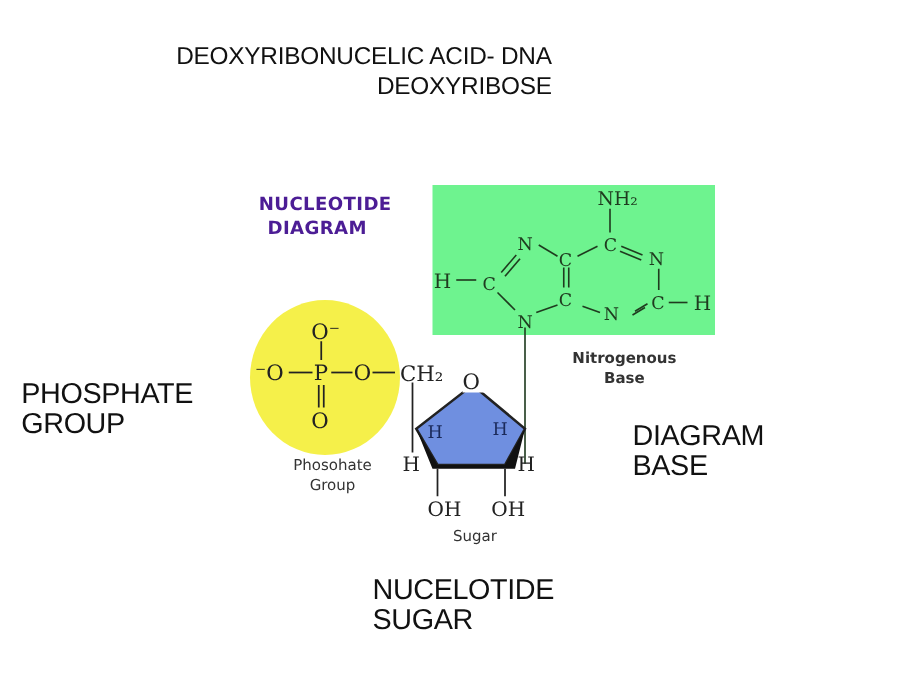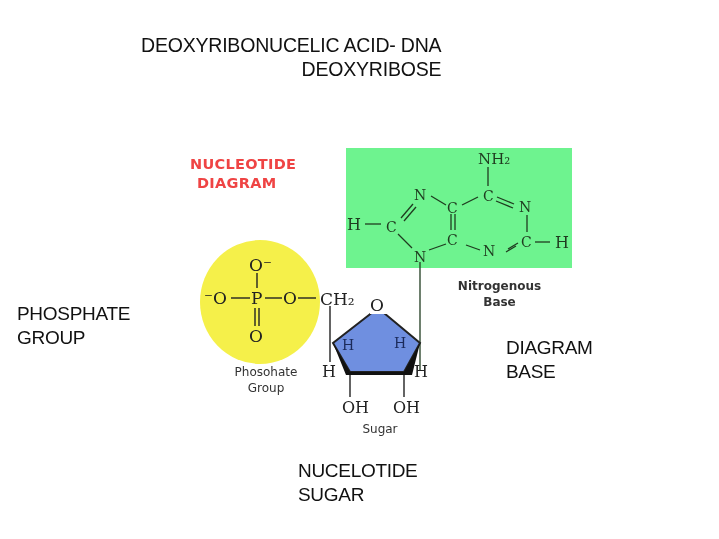--- a/index.html
+++ b/index.html
@@ -1,25 +1,25 @@
 <!DOCTYPE html>
 <html><head>
   <meta charset="utf-8">
   <style>
     html, body { margin:0; padding:0; background:#ffffff; }
     body { width:719px; height:539px; position:relative; overflow:hidden;
            font-family:"Liberation Sans", sans-serif; color:#111; }
     .abs { position:absolute; }
     .title { left:141px; top:33px; font-size:19.5px; line-height:24px; letter-spacing:-0.2px;text-align:right; }
-    .side-label { font-size:19px; line-height:24px; letter-spacing:-0.3px; }
+    .side-label { font-size:23px; line-height:24px; letter-spacing:-0.3px; }
     .lbl-phosphate { left:17px; top:302px; }
     .lbl-nitrogen { left:506px; top:336px; }
     .lbl-sugar { left:298px; top:459px; }
-    .diagram-title { left:190px; top:155px; font-family:"DejaVu Sans", sans-serif; font-weight:bold;
-                     font-size:14.5px; line-height:19px; color:#ef4444; letter-spacing:0.3px; }
+    .diagram-title { left:207px; top:155px; font-family:"DejaVu Sans", sans-serif; font-weight:bold;
+                     font-size:14.5px; line-height:19px; color:#4c1d95; letter-spacing:0.3px; }
     .diagram-title span { display:block; }
     .diagram-title span.l2 { padding-left:7px; }
     .small-lbl { font-family:"DejaVu Sans", sans-serif; font-size:12px; line-height:16px; color:#333; text-align:center; }
     .lbl-nitrogenous { left:447px; top:278px; width:105px;font-weight:bold; }
     .lbl-phos-group { left:224px; top:364px; width:84px; }
     .lbl-sugar-small { left:350px; top:421px; width:60px; }
     svg text { font-family:"DejaVu Serif", serif; }
   </style>
 </head>
 <body>

